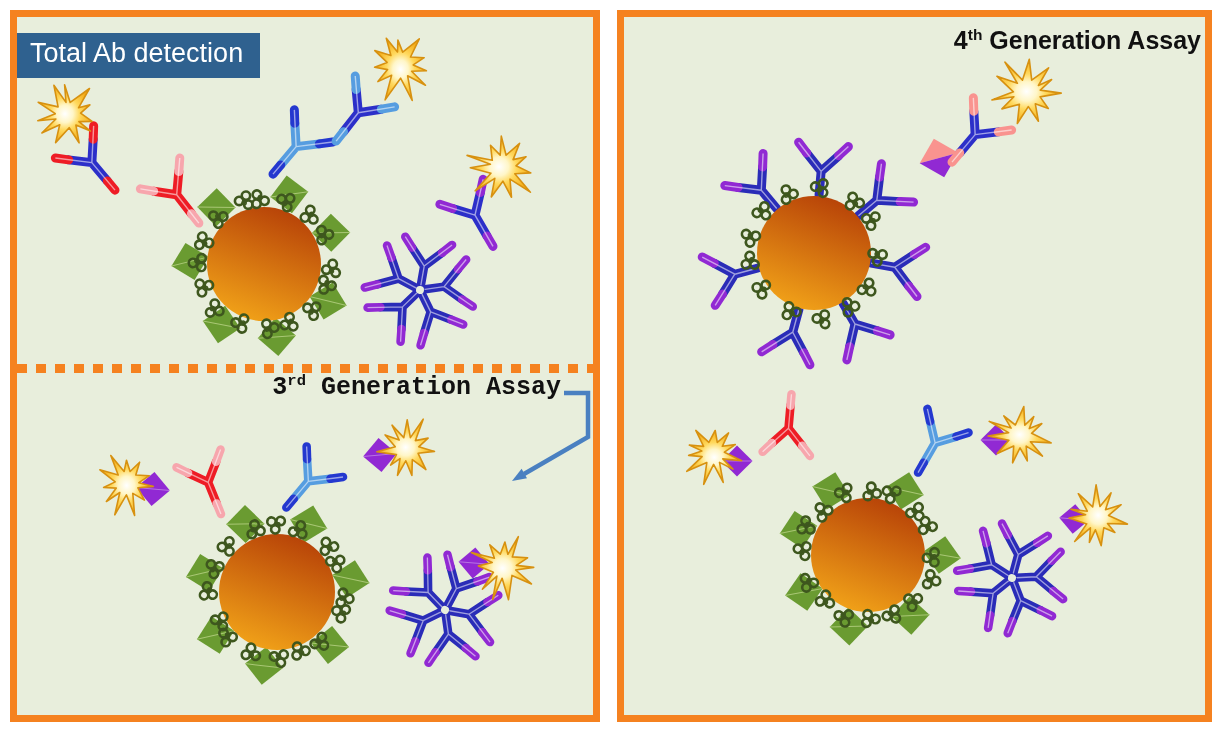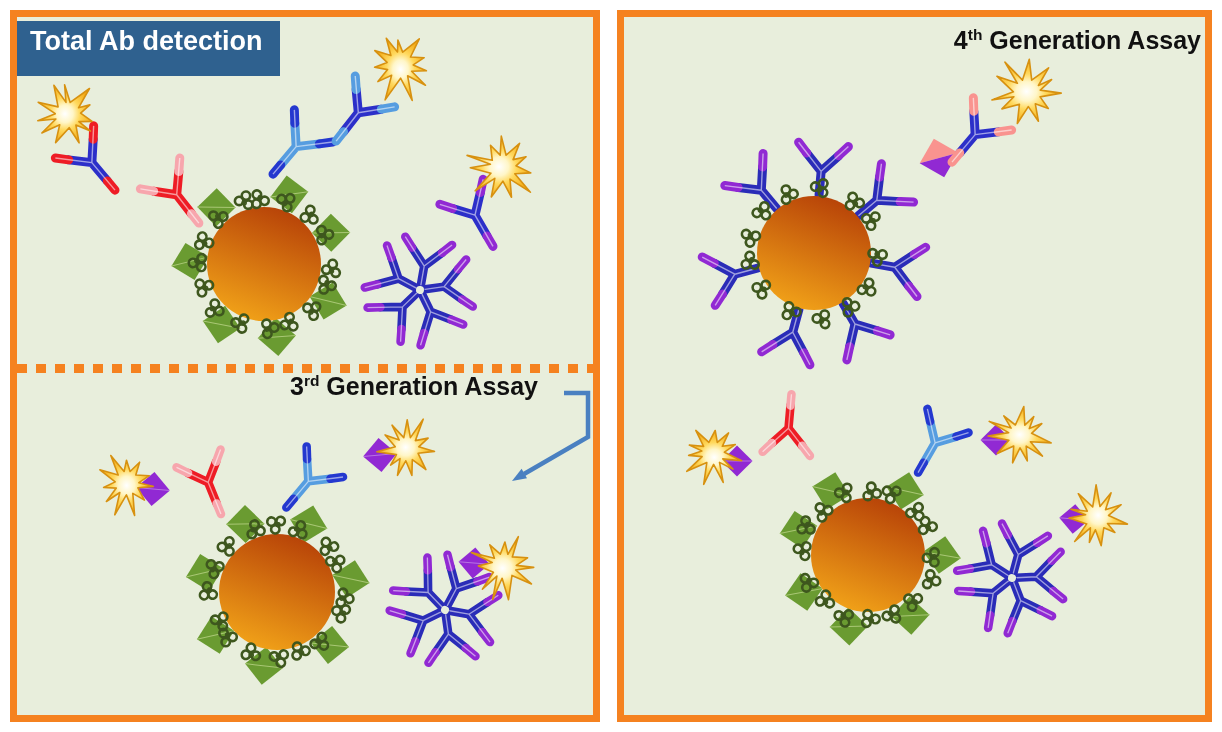--- a/index.html
+++ b/index.html
@@ -2,27 +2,27 @@
 <html style="--panelbg: #e8eedc; --border: #f58220; --hdrbg: #2f618f; --hdrtext: #ffffff; --titletext: #111111;"><head>
 <meta charset="utf-8">
 <style>
   html,body{margin:0;padding:0;background:#ffffff;font-family:"Liberation Sans",sans-serif;}
   .canvas{position:relative;width:1222px;height:732px;background:#ffffff;overflow:hidden;}
   .panel{position:absolute;top:10px;height:712px;box-sizing:border-box;
          border:7px solid var(--border,#f58220);background:var(--panelbg,#e8eedc);}
   .panel-left{left:10px;width:590px;}
   .panel-right{left:617px;width:595px;}
   .panel svg{position:absolute;left:0;top:0;width:100%;height:100%;display:block;}
-  .hdr{position:absolute;left:0;top:4px;z-index:3;background:var(--hdrbg,#2f618f);
-       color:var(--hdrtext,#ffffff);font-size:27px;font-weight:bold;
-       padding:6px 17px 19px 13px;line-height:1.1;white-space:nowrap;}
+  .hdr{position:absolute;left:0;top:16px;z-index:3;background:var(--hdrbg,#2f618f);
+       color:var(--hdrtext,#ffffff);font-size:27px;font-weight:normal;
+       padding:6px 17px 9px 13px;line-height:1.1;white-space:nowrap;}
   .gen-label{position:absolute;z-index:3;color:var(--titletext,#111111);
              font-size:25px;font-weight:bold;white-space:nowrap;}
   .gen-label sup{font-size:62%;margin-top:44px;}
-  .gen3{top:355px;right:55px;}
+  .gen3{top:355px;right:32px;font-family:Liberation Mono, monospace;}
   .gen4{top:9px;right:4px;}
   .divider{position:absolute;left:0;right:0;top:347px;height:9px;z-index:2;
            background:repeating-linear-gradient(90deg,var(--border,#f58220) 0 10px,transparent 10px 19px);}
 </style>
 </head>
 <body>
 
 <div class="canvas">
 
   <section class="panel panel-left">

